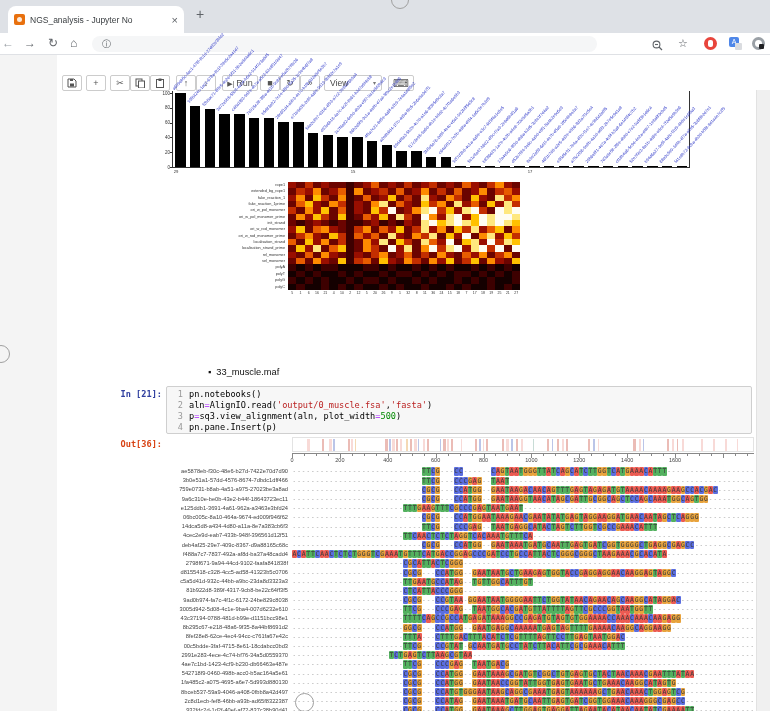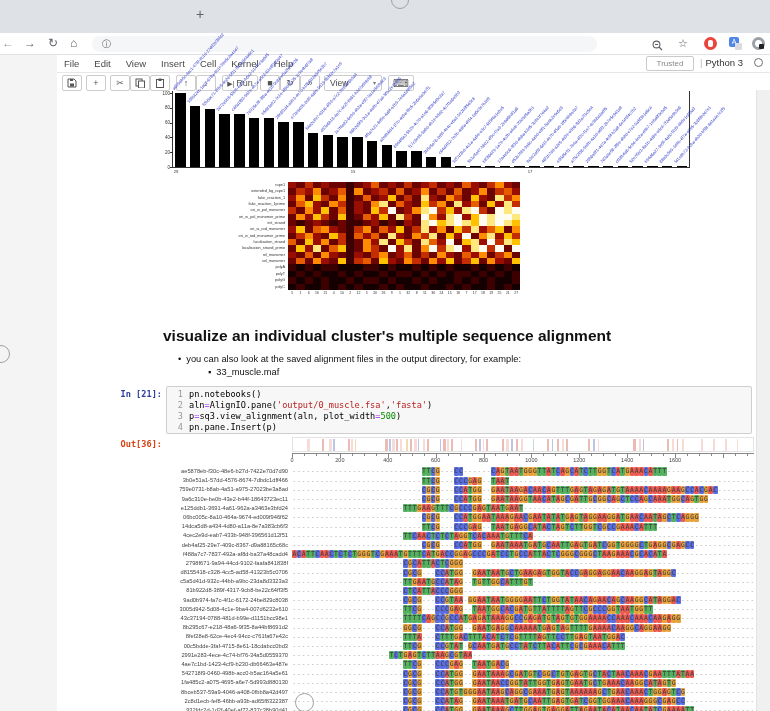--- a/index.html
+++ b/index.html
@@ -94,20 +94,26 @@
 
   .cursor-ring{position:absolute;border:1.5px solid #a0a0a0;border-radius:50%;background:transparent;z-index:50;}
 </style>
 </head>
 <body>
 
 <div id="screen">
 
   <div class="tabstrip">
     <div class="cursor-ring" style="left:391px;top:-9px;width:16px;height:16px;"></div>
+    <div class="tab">
+      <span class="favicon"></span>
+      <span class="tab-title">NGS_analysis - Jupyter No</span>
+      <span class="tab-fade"></span>
+      <span class="tab-close">×</span>
+    </div>
     <span class="newtab">+</span>
   </div>
 
   <div class="addressbar">
     <span class="navic" style="left:2px;color:#9aa0a6;">←</span>
     <span class="navic" style="left:24px;">→</span>
     <span class="navic" style="left:48px;">↻</span>
     <span class="navic" style="left:70px;">⌂</span>
     <div class="urlpill"></div>
     <span class="info-icon">ⓘ</span>
@@ -125,34 +131,20 @@
         <span class="gsq"></span>
       </span>
     <span class="ext-gray"></span>
   </div>
 
   <div class="left-strip"></div>
   <div class="right-strip"></div>
   <div class="cursor-ring" style="left:-8px;top:345px;width:16px;height:16px;"></div>
   <div class="cursor-ring" style="left:295px;top:693px;width:17px;height:17px;"></div>
 
-  <div class="menubar">
-    <div class="menu-items">
-      <span>File</span>
-      <span>Edit</span>
-      <span>View</span>
-      <span>Insert</span>
-      <span>Cell</span>
-      <span>Kernel</span>
-      <span>Help</span>
-    </div>
-    <div class="trusted">Trusted</div>
-    <div class="kernel"><span class="pipe">|</span><span>Python 3</span></div>
-    <div class="kernel-ring"></div>
-  </div>
 
   <div class="tbtn" style="left:62px;width:20px;">
     <svg width="10" height="10" viewBox="0 0 10 10">
         <path d="M1 1h6l2 2v6H1z" fill="none" stroke="#555" stroke-width="1"></path>
         <rect x="3" y="5.5" width="4" height="3" fill="#555"></rect>
         <rect x="3" y="1" width="3" height="2" fill="#555"></rect>
       </svg>
   </div>
   <div class="tbtn" style="left:86px;width:20px;">+</div>
   <div class="tbtn" style="left:110px;width:20px;">✂</div>
@@ -792,35 +784,33 @@
       <div class="hm-xtick">18</div>
       <div class="hm-xtick">7</div>
       <div class="hm-xtick">17</div>
       <div class="hm-xtick">18</div>
       <div class="hm-xtick">19</div>
       <div class="hm-xtick">25</div>
       <div class="hm-xtick">21</div>
       <div class="hm-xtick">27</div>
     </div>
 
-  <h3 class="md-heading" style="margin:0;">visualize an individual cluster's multiple sequence alignment</h3>
-  <div class="md-b1"><span class="blt">•</span><span>you can also look at the saved alignment files in the output directory, for example:</span></div>
   <div class="md-b2"><span class="blt">▪</span><span>33_muscle.maf</span></div>
 
   <div class="in-prompt mono">In [21]:</div>
   <div class="code-box mono">
       <div class="code-line">
         <span class="code-num">1</span>
         <span class="tok-plain">pn.notebooks()</span>
       </div>
       <div class="code-line">
         <span class="code-num">2</span>
         <span class="tok-plain">aln </span>
         <span class="tok-op">=</span>
-        <span class="tok-plain"> AlignIO.pane(</span>
+        <span class="tok-plain"> AlignIO.read(</span>
         <span class="tok-str">'output/0_muscle.fsa'</span>
         <span class="tok-plain">,</span>
         <span class="tok-str">'fasta'</span>
         <span class="tok-plain">)</span>
       </div>
       <div class="code-line">
         <span class="code-num">3</span>
         <span class="tok-plain">p </span>
         <span class="tok-op">=</span>
         <span class="tok-plain"> sq3.view_alignment(aln, plot_width</span>

